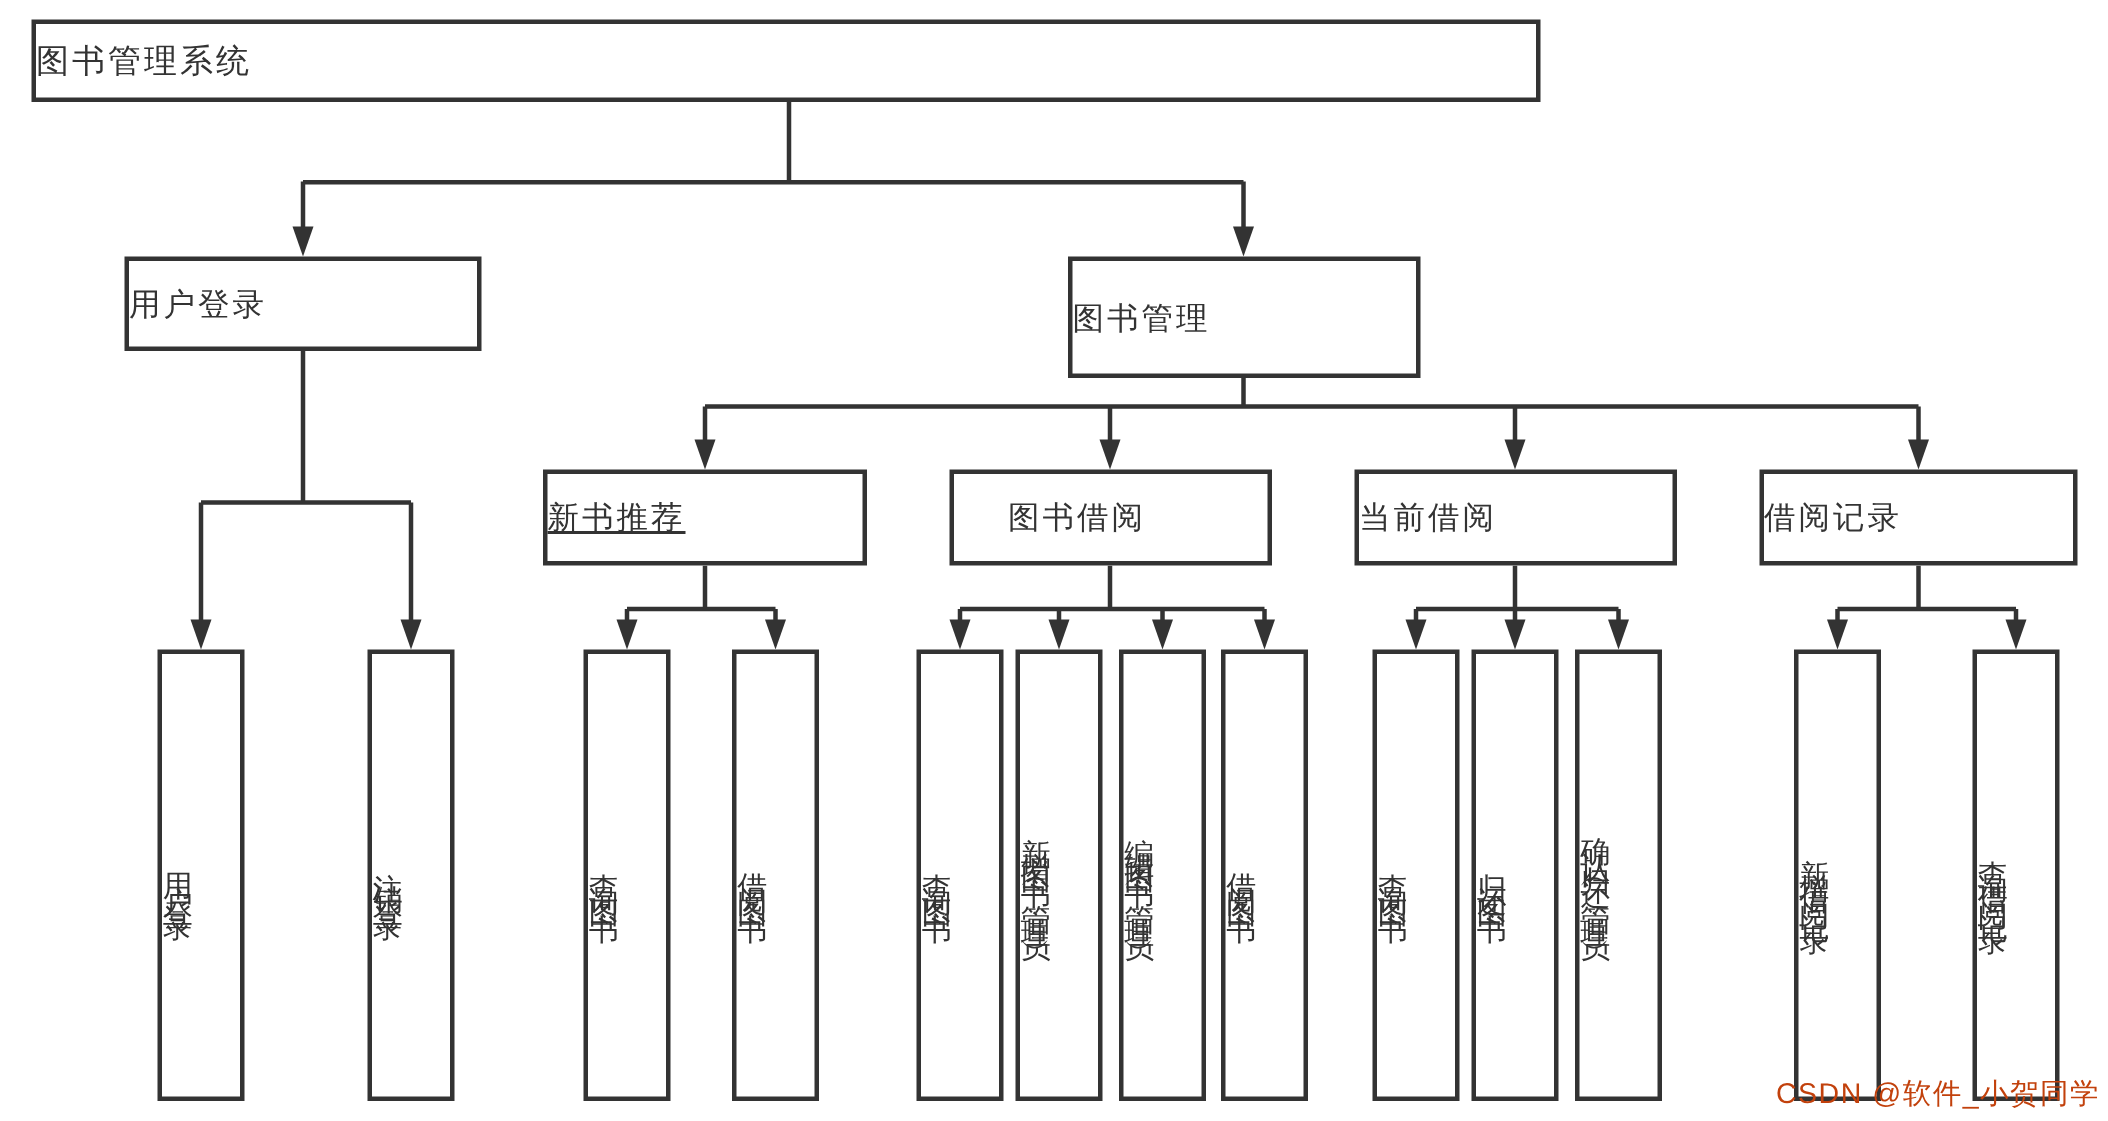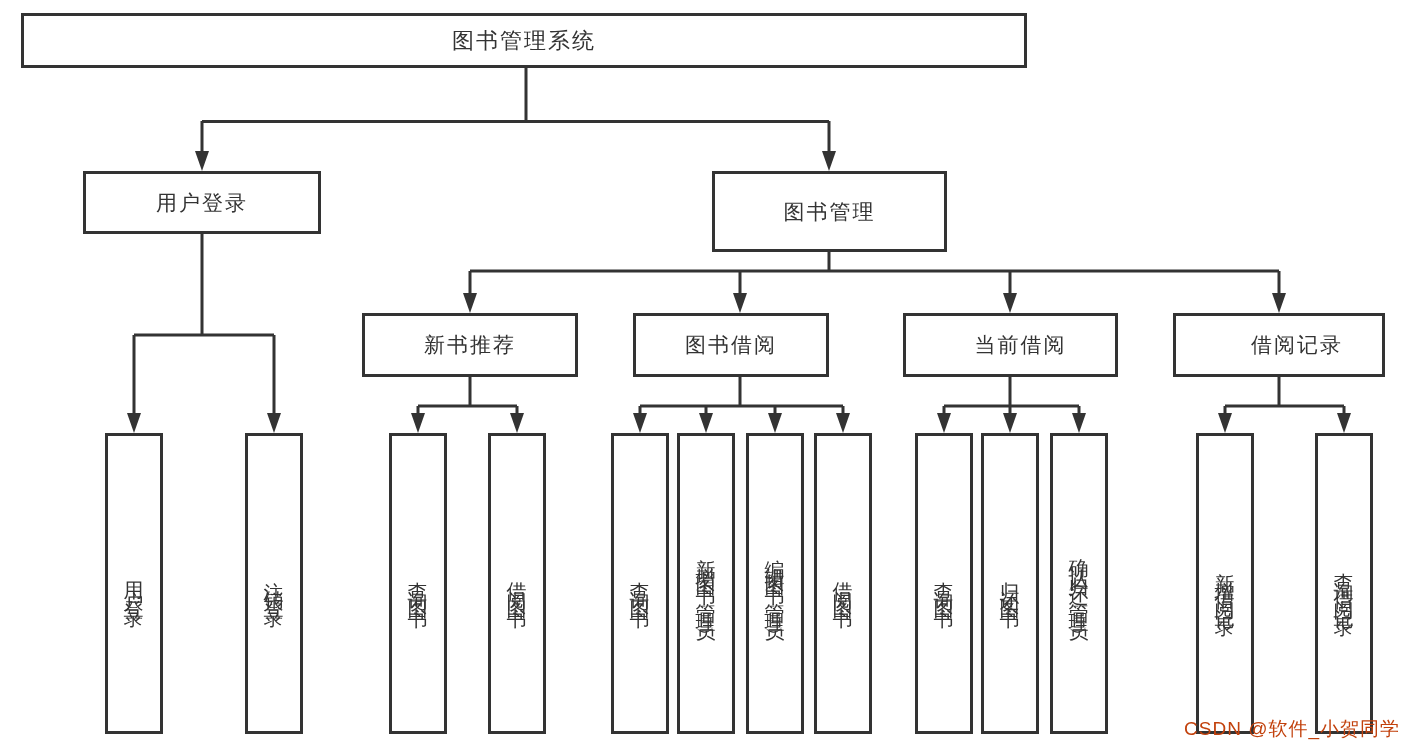--- a/index.html
+++ b/index.html
@@ -13,41 +13,40 @@
     overflow:hidden;
   }
   svg.connectors{position:absolute;left:0;top:0;z-index:0;}
   .box{
     position:absolute;
     box-sizing:border-box;
     border:3px solid #333333;
     background:#ffffff;
     display:flex;
     align-items:center;
-    justify-content:center;
     z-index:1;
   }
   .h-label{font-size:21px;letter-spacing:2px;white-space:nowrap;}
   .root-label{font-size:22px;letter-spacing:2px;white-space:nowrap;}
   .v-label{
     writing-mode:vertical-rl;
     text-orientation:mixed;
     font-size:20px;
     line-height:1;
     letter-spacing:9px;
     white-space:nowrap;
   }
   
   .n-root{left:21px;top:13px;width:1006px;height:55px;}
   .n-user-login{left:83px;top:171px;width:238px;height:63px;}
   .n-book-mgmt{left:712px;top:171px;width:235px;height:81px;}
-  .n-new-book{left:362px;top:313px;width:216px;height:64px;}
-  .n-book-borrow{left:633px;top:313px;width:196px;height:64px;}
-  .n-current-borrow{left:903px;top:313px;width:215px;height:64px;padding-left:20px;}
-  .n-borrow-record{left:1173px;top:313px;width:212px;height:64px;padding-left:36px;}
+  .n-new-book{left:362px;top:313px;width:216px;height:64px;text-decoration:underline;}
+  .n-book-borrow{left:633px;top:313px;width:215px;height:64px;padding-left:36px;}
+  .n-current-borrow{left:903px;top:313px;width:215px;height:64px;}
+  .n-borrow-record{left:1173px;top:313px;width:212px;height:64px;}
   .leaf{top:433px;width:58px;height:301px;}
   .n-a1{left:105px;} .n-a2{left:245px;}
   .n-b1{left:389px;} .n-b2{left:488px;}
   .n-c1{left:611px;} .n-c2{left:677px;} .n-c3{left:746px;} .n-c4{left:814px;}
   .n-d1{left:915px;} .n-d2{left:981px;} .n-d3{left:1050px;}
   .n-e1{left:1196px;} .n-e2{left:1315px;}
   .watermark{
     position:absolute;
     right:5px;top:716px;
     font-size:19px;

